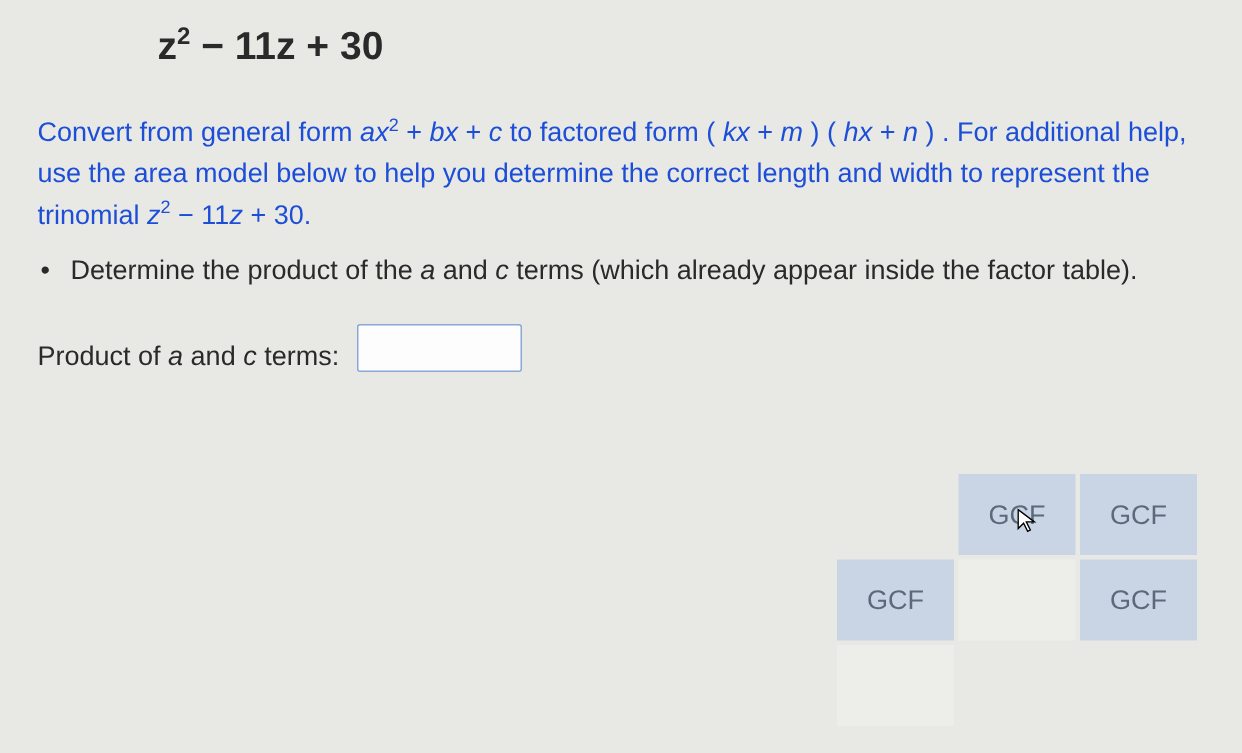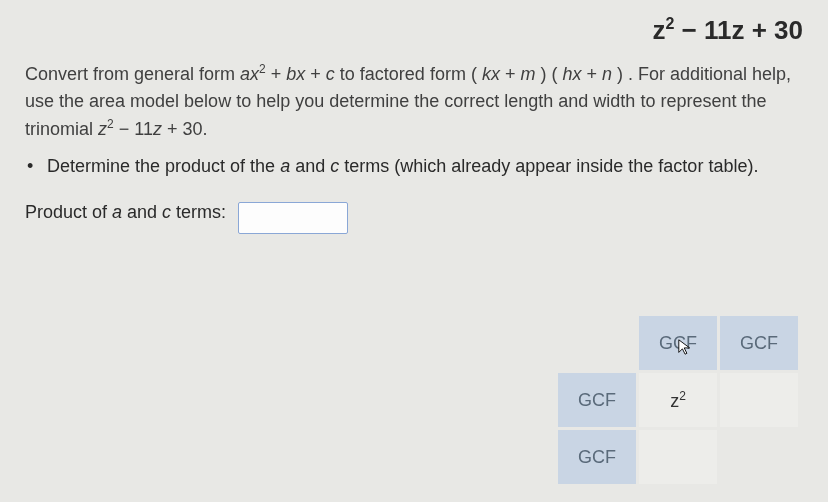--- a/index.html
+++ b/index.html
@@ -7,31 +7,31 @@
       width: 828px;
       height: 502px;
       background: #e8e8e5;
       font-family: Arial, Helvetica, sans-serif;
       color: #2a2a2a;
       padding: 15px 25px;
       position: relative;
       overflow: hidden;
     }
     .title {
-      text-align: right;
+      text-align: left;
       font-size: 26px;
       font-weight: bold;
-      margin-bottom: 14px;
+      margin-bottom: 28px;
       margin-left: 80px;
     }
     .title sup { font-size: 16px; vertical-align: super; }
     .instr {
       font-size: 18px;
       line-height: 1.5;
-      color: #404040;
+      color: #1d4ed8;
     }
     .instr .mi { font-style: italic; }
     .instr sup { font-size: 12px; vertical-align: super; }
     .bullet-row {
       display: flex;
       margin-top: 10px;
       font-size: 18px;
       line-height: 1.5;
     }
     .bullet-dot {
@@ -39,21 +39,21 @@
       flex-shrink: 0;
       text-align: left;
       padding-left: 2px;
       font-size: 18px;
     }
     .bullet-body .mi { font-style: italic; }
     .product-row {
       margin-top: 22px;
       font-size: 18px;
       display: flex;
-      align-items: flex-start;
+      align-items: flex-end;
     }
     .product-row .mi { font-style: italic; }
     .input-box {
       display: inline-block;
       width: 110px;
       height: 32px;
       border: 1px solid #8aa7d6;
       background: #fdfdfd;
       margin-left: 12px;
       border-radius: 2px;
@@ -125,23 +125,20 @@
         <path d="M2 2 L2 16 L6 12 L9 18 L11 17 L8 11 L14 11 Z" fill="#fff" stroke="#000" stroke-width="1"></path>
       </svg>
     </div>
     <div class="am-cell am-gcf">
       <span>GCF</span>
     </div>
 
     <div class="am-cell am-gcf">
       <span>GCF</span>
     </div>
-    <div class="am-cell am-data">
-      <span>z<sup>2</sup></span>
-    </div>
     <div class="am-cell am-data"></div>
 
     <div class="am-cell am-gcf">
       <span>GCF</span>
     </div>
     <div class="am-cell am-data"></div>
   </div>
 </div>
 
 </body></html>

